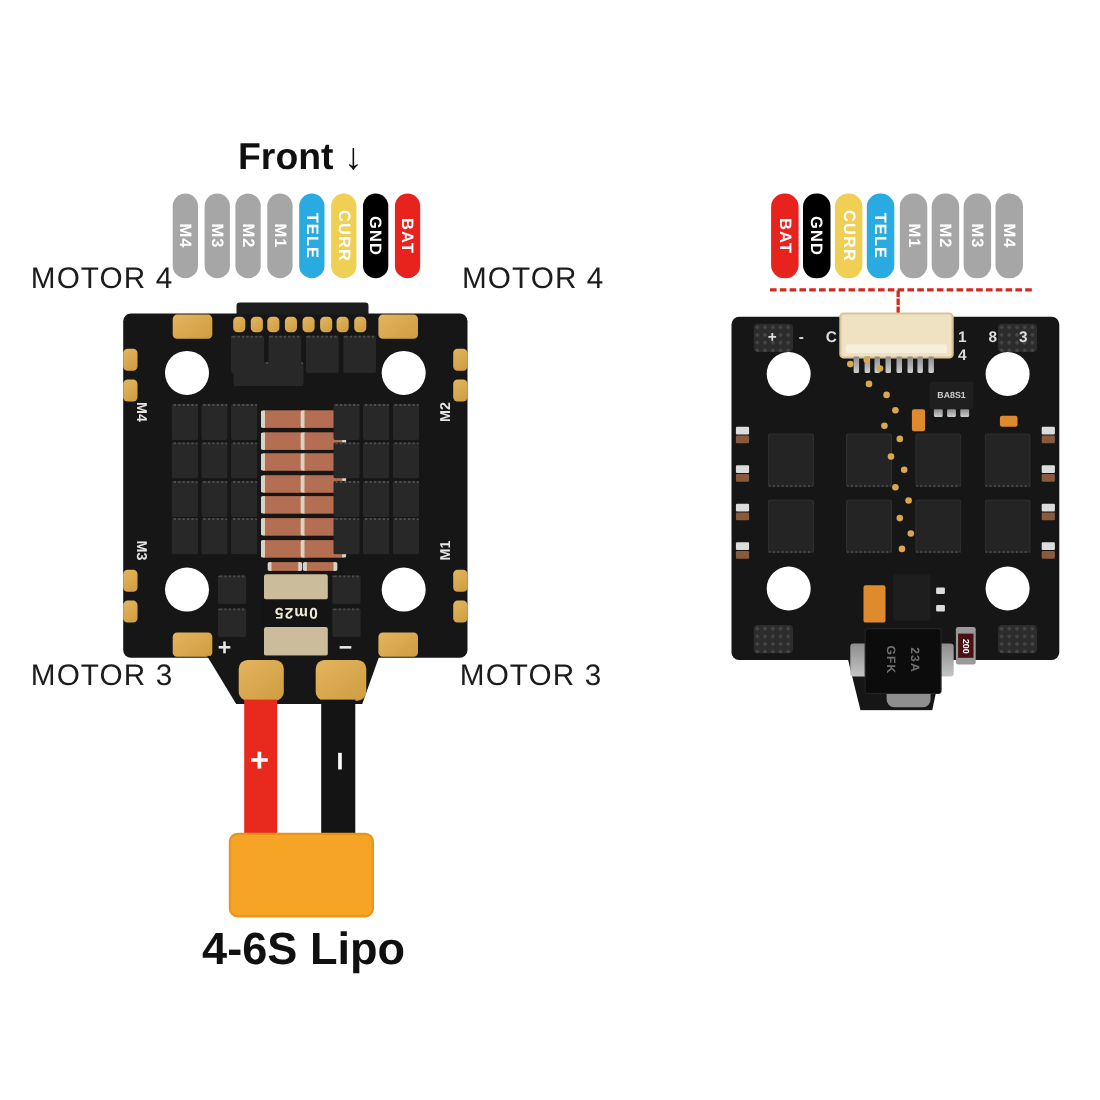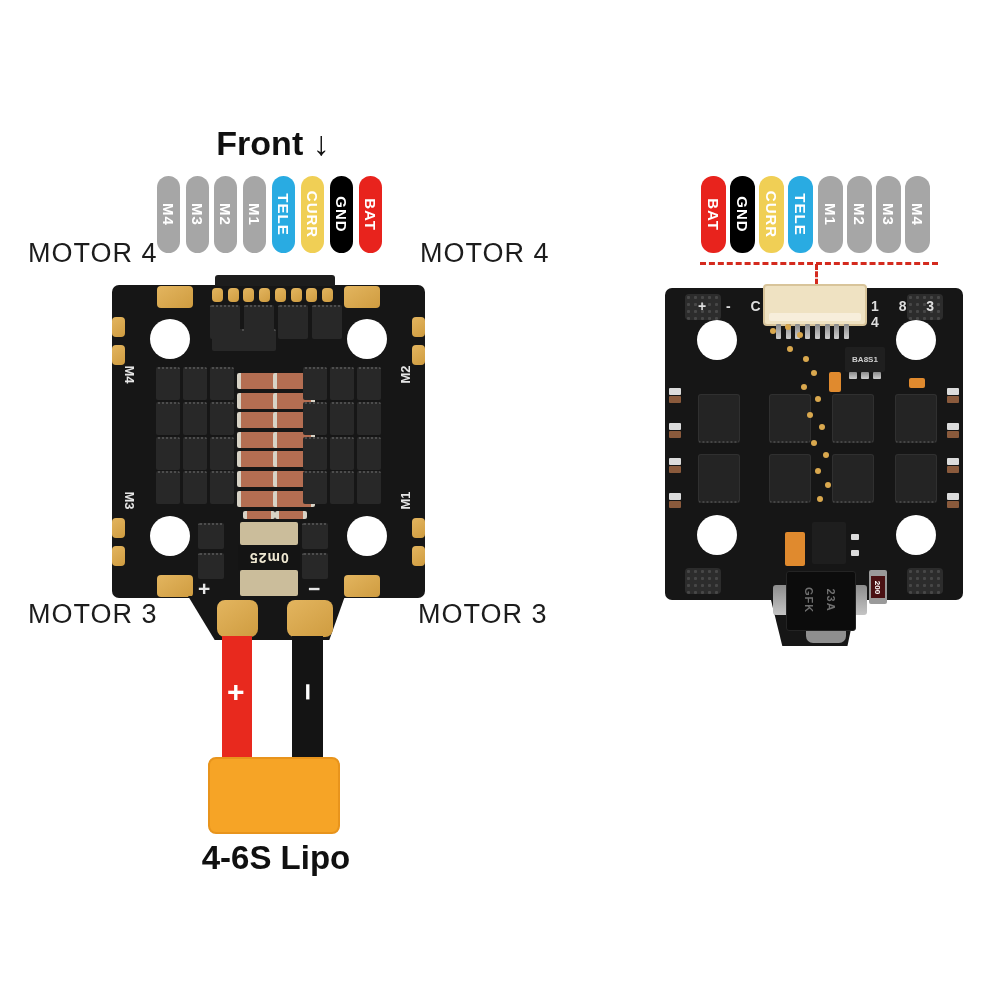--- a/index.html
+++ b/index.html
@@ -23,21 +23,21 @@
         border-bottom:2px dotted #454545;}
   .sil{position:absolute;color:#e6e6e6;font-weight:bold;}
   .rot90{transform:rotate(90deg);}
   .rot-90{transform:rotate(-90deg);}
   .shunt-metal{position:absolute;background:#cbbd9b;border-radius:2px;}
   .shunt-band{position:absolute;background:#141414;display:flex;align-items:center;justify-content:center;}
   .shunt-band span{transform:rotate(180deg);color:#efe8d2;font-weight:bold;font-size:14px;letter-spacing:1px;}
   .tab{position:absolute;background:#161616;}
   .wire{position:absolute;}
   .xt60{position:absolute;background:#F6A426;border:2px solid #e8941c;border-radius:8px;}
-  .batt-label{position:absolute;font-size:33px;font-weight:bold;color:#101010;
+  .batt-label{position:absolute;font-size:41px;font-weight:bold;color:#101010;
               width:240px;text-align:center;}
   .grip{position:absolute;width:36px;height:26px;background:#2c2c2c;border-radius:4px;
         background-image:radial-gradient(#474747 1.3px,transparent 1.8px);background-size:7px 7px;}
   .jst{position:absolute;background:#efe2c2;border:2px solid #d8c49a;border-radius:4px;}
   .pin{position:absolute;background:linear-gradient(#8a8a8a,#cecece);border-radius:1px;}
   .via{position:absolute;width:6px;height:6px;border-radius:50%;background:#d9a84e;}
   .pas-w{position:absolute;background:#dcdcdc;border-radius:1px;}
   .pas-b{position:absolute;background:#8a5a3c;border-radius:1px;}
   .sot{position:absolute;background:#1f1f1f;border-radius:2px;}
   .sot-label{position:absolute;color:#cfcfcf;font-size:8px;font-weight:bold;width:100%;

